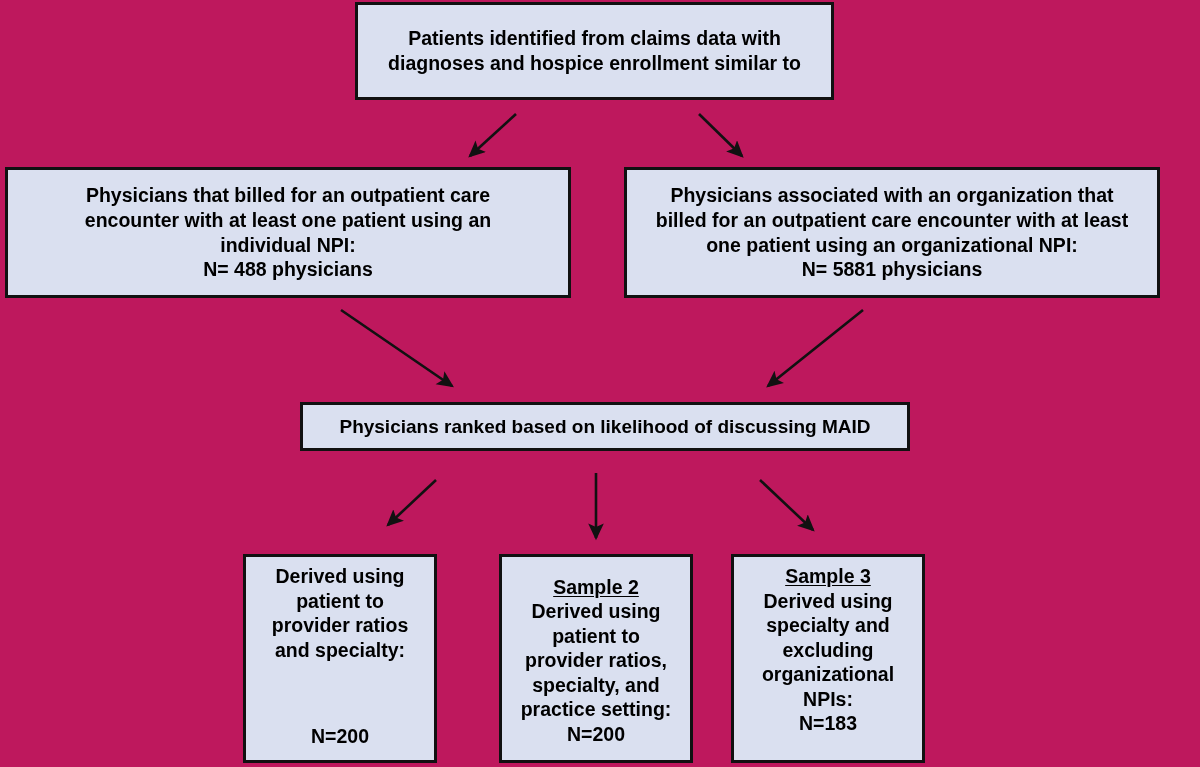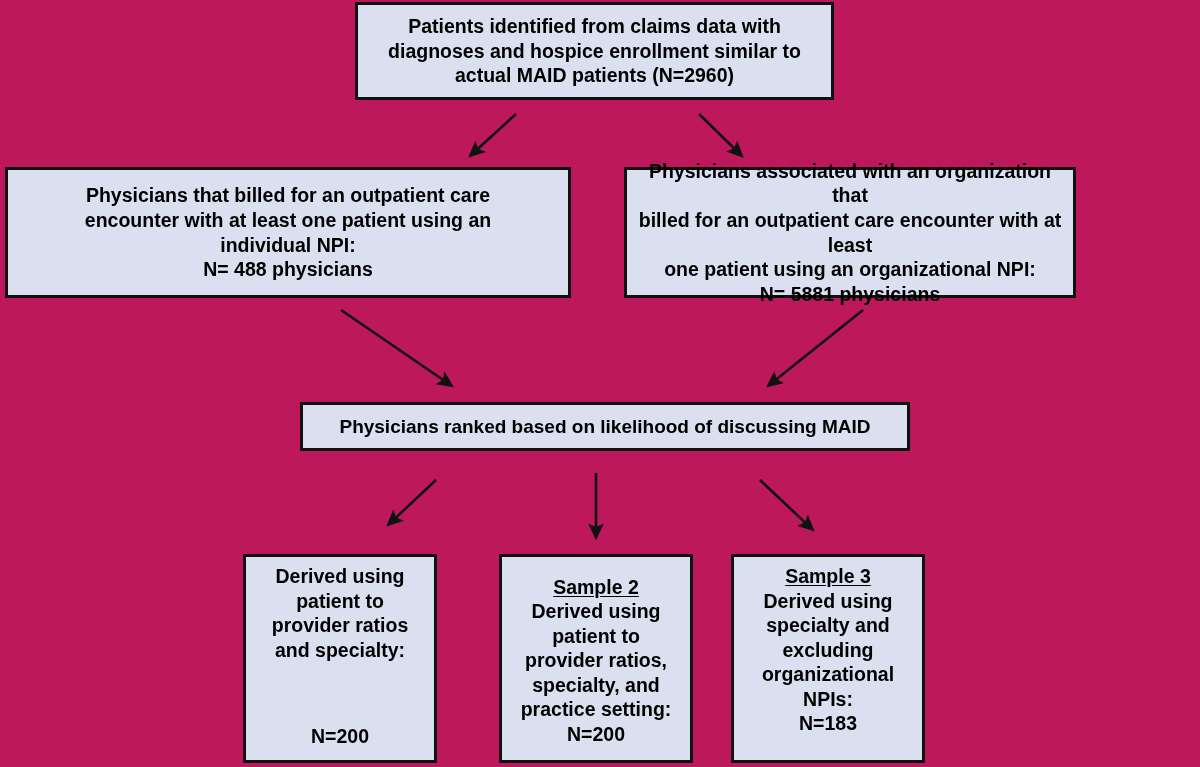--- a/index.html
+++ b/index.html
@@ -62,21 +62,21 @@
   #node-individual-npi {
     left: 5px;
     top: 167px;
     width: 566px;
     height: 131px;
     font-size: 19.5px;
   }
   #node-organizational-npi {
     left: 624px;
     top: 167px;
-    width: 452px;
+    width: 536px;
     height: 131px;
     font-size: 19.5px;
   }
   
   #node-ranked {
     left: 300px;
     top: 402px;
     width: 610px;
     height: 49px;
     font-size: 19px;
@@ -127,21 +127,20 @@
     <line x1="436" y1="480" x2="388" y2="525" stroke="#111111" stroke-width="2.6" marker-end="url(#arrowhead)"></line>
 
     <line x1="596" y1="473" x2="596" y2="538" stroke="#111111" stroke-width="2.6" marker-end="url(#arrowhead)"></line>
 
     <line x1="760" y1="480" x2="813" y2="530" stroke="#111111" stroke-width="2.6" marker-end="url(#arrowhead)"></line>
   </svg>
 
   <div class="node" id="node-top">
     <span class="line">Patients identified from claims data with</span>
     <span class="line">diagnoses and hospice enrollment similar to</span>
-    <span class="line">actual MAID patients (N=2960)</span>
   </div>
 
   <div class="node" id="node-individual-npi">
     <span class="line">Physicians that billed for an outpatient care</span>
     <span class="line">encounter with at least one patient using an</span>
     <span class="line">individual NPI:</span>
     <span class="line n-value">N= 488 physicians</span>
   </div>
 
   <div class="node" id="node-organizational-npi">

